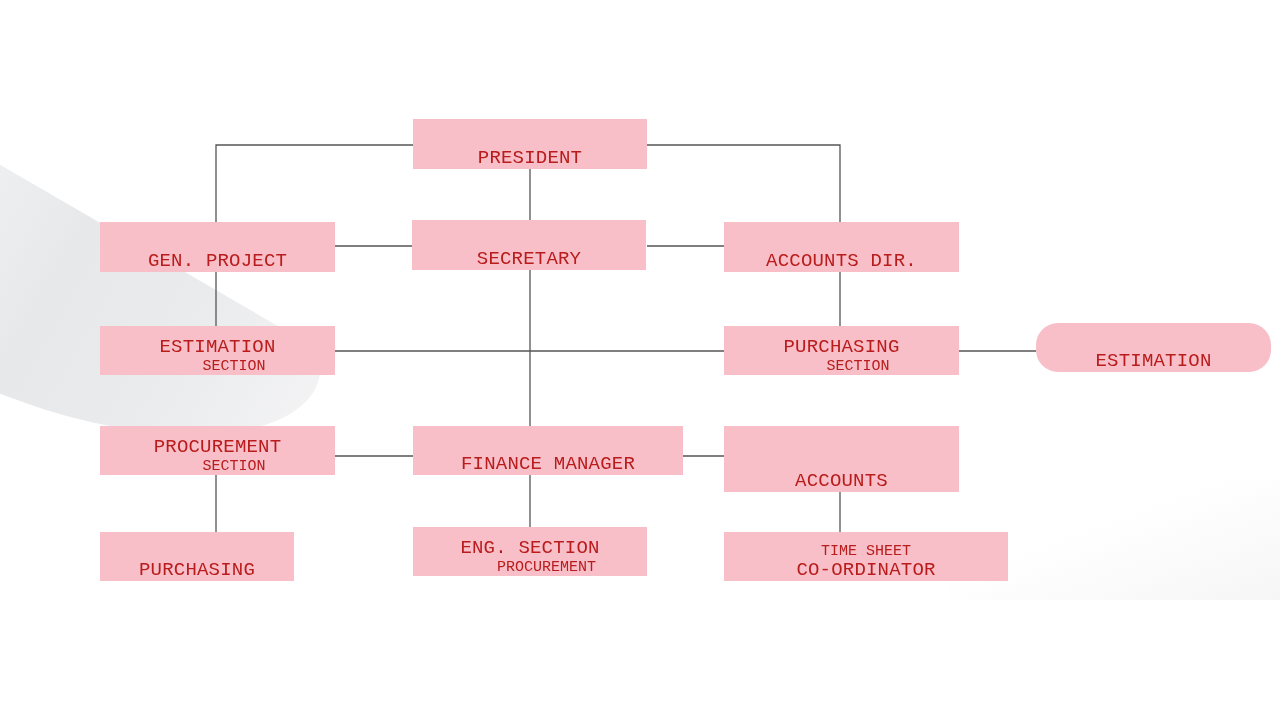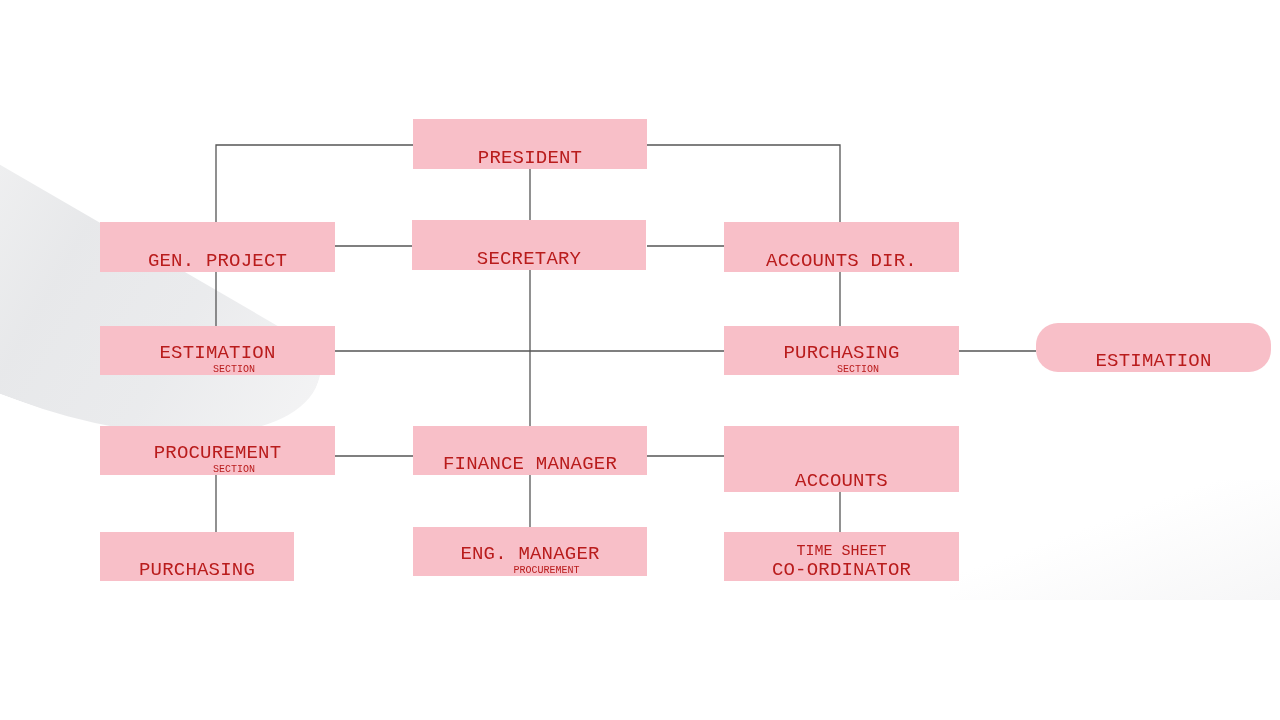--- a/index.html
+++ b/index.html
@@ -56,21 +56,21 @@
       text-align: center;
       box-sizing: border-box;
       line-height: 1.05;
       font-family: Liberation Mono, monospace;
     }
     .node .main {
       font-size: 19px;
       letter-spacing: 0.2px;
     }
     .node .sub {
-      font-size: 10px;
+      font-size: 15px;
       margin-top: 1px;
       margin-left: 33px;
     }
     .node .pre {
       font-size: 15px;
       margin-bottom: 1px;
     }
   </style>
 </head>
 <body>
@@ -137,31 +137,31 @@
     <span class="sub">SECTION</span>
   </div>
   <div class="node" style="left:1036px; top:323px; width:235px; height:49px;border-radius:22px;">
     <span class="main">ESTIMATION</span>
   </div>
 
   <div class="node" style="left:100px; top:426px; width:235px; height:49px;">
     <span class="main">PROCUREMENT</span>
     <span class="sub">SECTION</span>
   </div>
-  <div class="node" style="left:413px; top:426px; width:234px; height:49px;">
+  <div class="node" style="left:413px; top:426px; width:270px; height:49px;">
     <span class="main">FINANCE MANAGER</span>
   </div>
   <div class="node" style="left:724px; top:426px; width:235px; height:66px;">
     <span class="main">ACCOUNTS</span>
   </div>
 
   <div class="node" style="left:100px; top:532px; width:194px; height:49px;">
     <span class="main">PURCHASING</span>
   </div>
   <div class="node" style="left:413px; top:527px; width:234px; height:49px;">
-    <span class="main">ENG. MANAGER</span>
+    <span class="main">ENG. SECTION</span>
     <span class="sub">PROCUREMENT</span>
   </div>
-  <div class="node" style="left:724px; top:532px; width:235px; height:49px;">
+  <div class="node" style="left:724px; top:532px; width:284px; height:49px;">
     <span class="pre">TIME SHEET</span>
     <span class="main">CO-ORDINATOR</span>
   </div>
 </div>
 
 </body></html>

